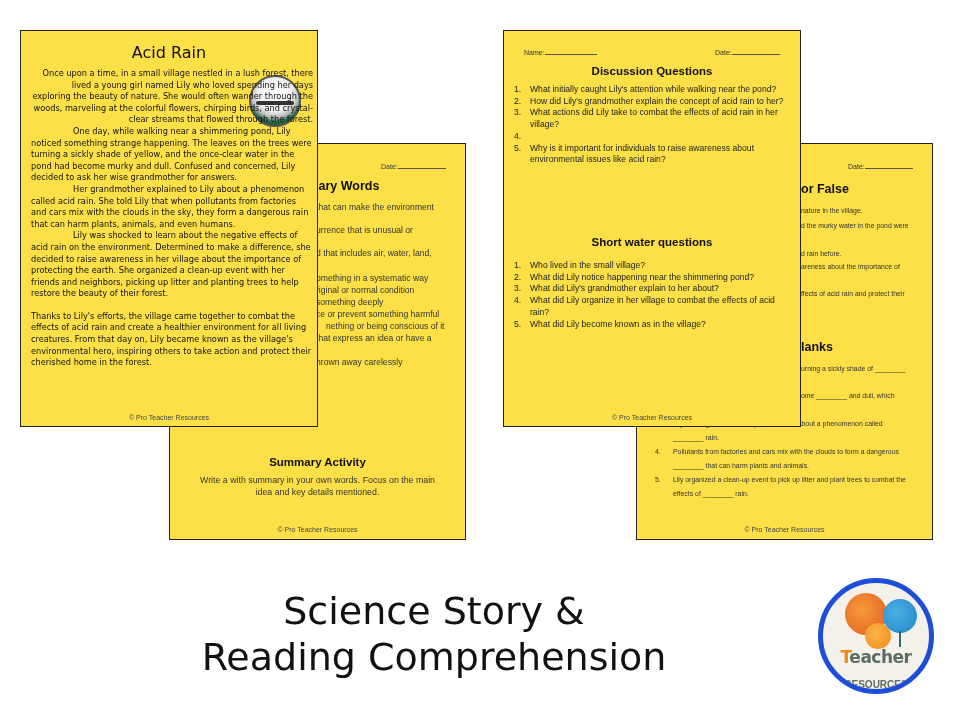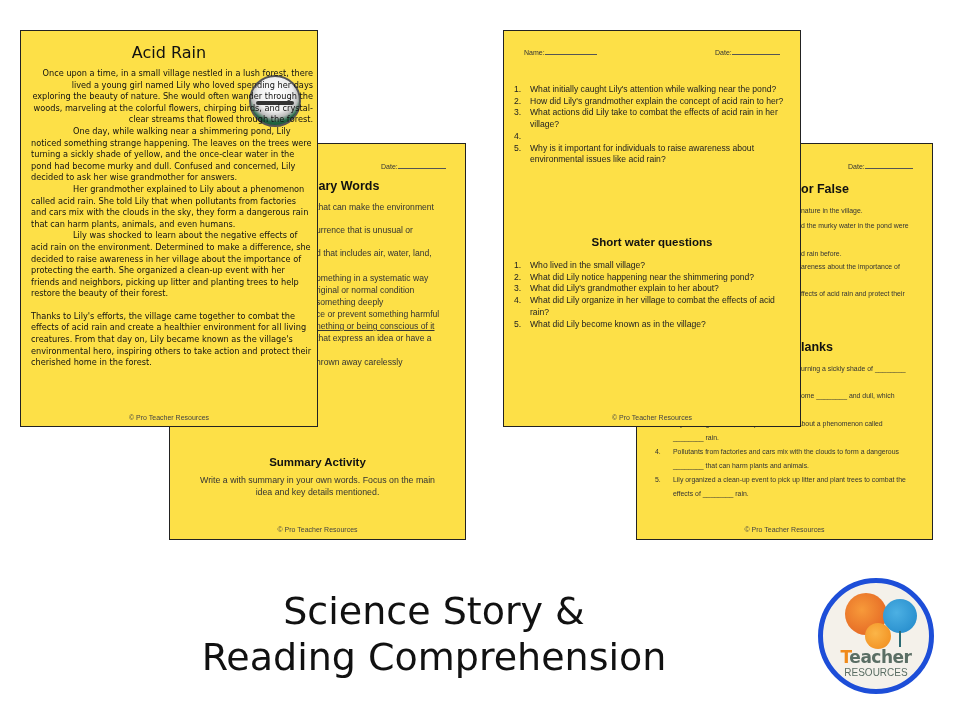--- a/index.html
+++ b/index.html
@@ -37,36 +37,36 @@
 
   .bottom-title{position:absolute;left:0;width:868px;top:588px;text-align:center;font-family:"DejaVu Sans",sans-serif;font-size:38px;line-height:46px;color:#111;}
 
   .logo{position:absolute;left:818px;top:578px;width:116px;height:116px;border-radius:50%;border:5px solid #1d4ed8;box-sizing:border-box;background:#f4f1ea;overflow:hidden;}
   .logo .c1{position:absolute;left:22px;top:10px;width:42px;height:42px;border-radius:50%;background:radial-gradient(circle at 40% 40%,#f79a3a,#e05a1e);}
   .logo .c2{position:absolute;left:60px;top:16px;width:34px;height:34px;border-radius:50%;background:radial-gradient(circle at 40% 40%,#4cb0e3,#1f86c8);}
   .logo .c3{position:absolute;left:42px;top:40px;width:26px;height:26px;border-radius:50%;background:radial-gradient(circle at 40% 40%,#fbb548,#f08a1a);}
   .logo .stem{position:absolute;left:76px;top:48px;width:2px;height:16px;background:#2b6b74;}
   .logo .t1{position:absolute;left:0;right:0;top:64px;text-align:center;font-family:"DejaVu Sans",sans-serif;font-weight:bold;font-size:17px;color:#5a6e64;letter-spacing:-0.5px;}
   .logo .t1 .tt{color:#f08a1a;}
-  .logo .t2{position:absolute;left:0;right:0;top:84px;text-align:center;font-family:"Liberation Sans",sans-serif;font-weight:normal;font-size:10px;color:#5a6e64;}
+  .logo .t2{position:absolute;left:0;right:0;top:96px;text-align:center;font-family:"Liberation Sans",sans-serif;font-weight:bold;font-size:10px;color:#5a6e64;}
 </style>
 </head>
 <body>
 
 <div class="page" id="vocab">
   <div class="date" style="left:211px;top:18px;"><span>Date:</span><span class="line"></span></div>
   <div class="ptitle" style="left:145px;top:35px;">lary Words</div>
   <div class="rowtxt" style="left:146px;top:58px;"> that can make the environment</div>
   <div class="rowtxt" style="left:146px;top:81px;">urrence that is unusual or</div>
   <div class="rowtxt" style="left:146px;top:104px;">d that includes air, water, land,</div>
   <div class="rowtxt" style="left:146px;top:129px;">omething in a systematic way</div>
   <div class="rowtxt" style="left:146px;top:141px;">riginal or normal condition</div>
   <div class="rowtxt" style="left:146px;top:153px;">something deeply</div>
   <div class="rowtxt" style="left:146px;top:165px;">ce or prevent something harmful</div>
-  <div class="rowtxt" style="left:146px;top:177px;text-decoration:underline;">nething or being conscious of it</div>
+  <div class="rowtxt" style="left:156px;top:177px;">nething or being conscious of it</div>
   <div class="rowtxt" style="left:146px;top:189px;"> that express an idea or have a</div>
   <div class="rowtxt" style="left:146px;top:213px;">hrown away carelessly</div>
 
   <div style="position:absolute;left:0;right:0;top:312px;text-align:center;font-weight:bold;font-size:11.5px;color:#111;">Summary Activity</div>
   <div style="position:absolute;left:30px;right:30px;top:330px;text-align:center;font-size:8.8px;line-height:12px;color:#333;">Write a with summary in your own words. Focus on the main idea and key details mentioned.</div>
   <div class="footer" style="top:382px;">© Pro Teacher Resources</div>
 </div>
 
 <div class="page" id="tf">
   <div class="date" style="left:211px;top:18px;"><span>Date:</span><span class="line"></span></div>
@@ -102,20 +102,21 @@
     <p class="ind">Her grandmother explained to Lily about a phenomenon called acid rain. She told Lily that when pollutants from factories and cars mix with the clouds in the sky, they form a dangerous rain that can harm plants, animals, and even humans.</p>
     <p class="ind">Lily was shocked to learn about the negative effects of acid rain on the environment. Determined to make a difference, she decided to raise awareness in her village about the importance of protecting the earth. She organized a clean-up event with her friends and neighbors, picking up litter and planting trees to help restore the beauty of their forest.</p>
     <p class="gap">Thanks to Lily's efforts, the village came together to combat the effects of acid rain and create a healthier environment for all living creatures. From that day on, Lily became known as the village's environmental hero, inspiring others to take action and protect their cherished home in the forest.</p>
   </div>
   <div class="footer" style="top:383px;">© Pro Teacher Resources</div>
 </div>
 
 <div class="page" id="disc">
   <div class="disc-name"><span>Name:</span><span class="line"></span></div>
   <div class="date" style="left:211px;top:17px;"><span>Date:</span><span class="line"></span></div>
+  <div style="position:absolute;left:0;right:0;top:34px;text-align:center;font-weight:bold;font-size:11.5px;color:#111;">Discussion Questions</div>
   <div class="qlist" style="top:53px;">
     <div class="q">
         <span class="n">1.</span>
         <span>What initially caught Lily's attention while walking near the pond?</span>
       </div>
     <div class="q">
         <span class="n">2.</span>
         <span>How did Lily's grandmother explain the concept of acid rain to her?</span>
       </div>
     <div class="q">

